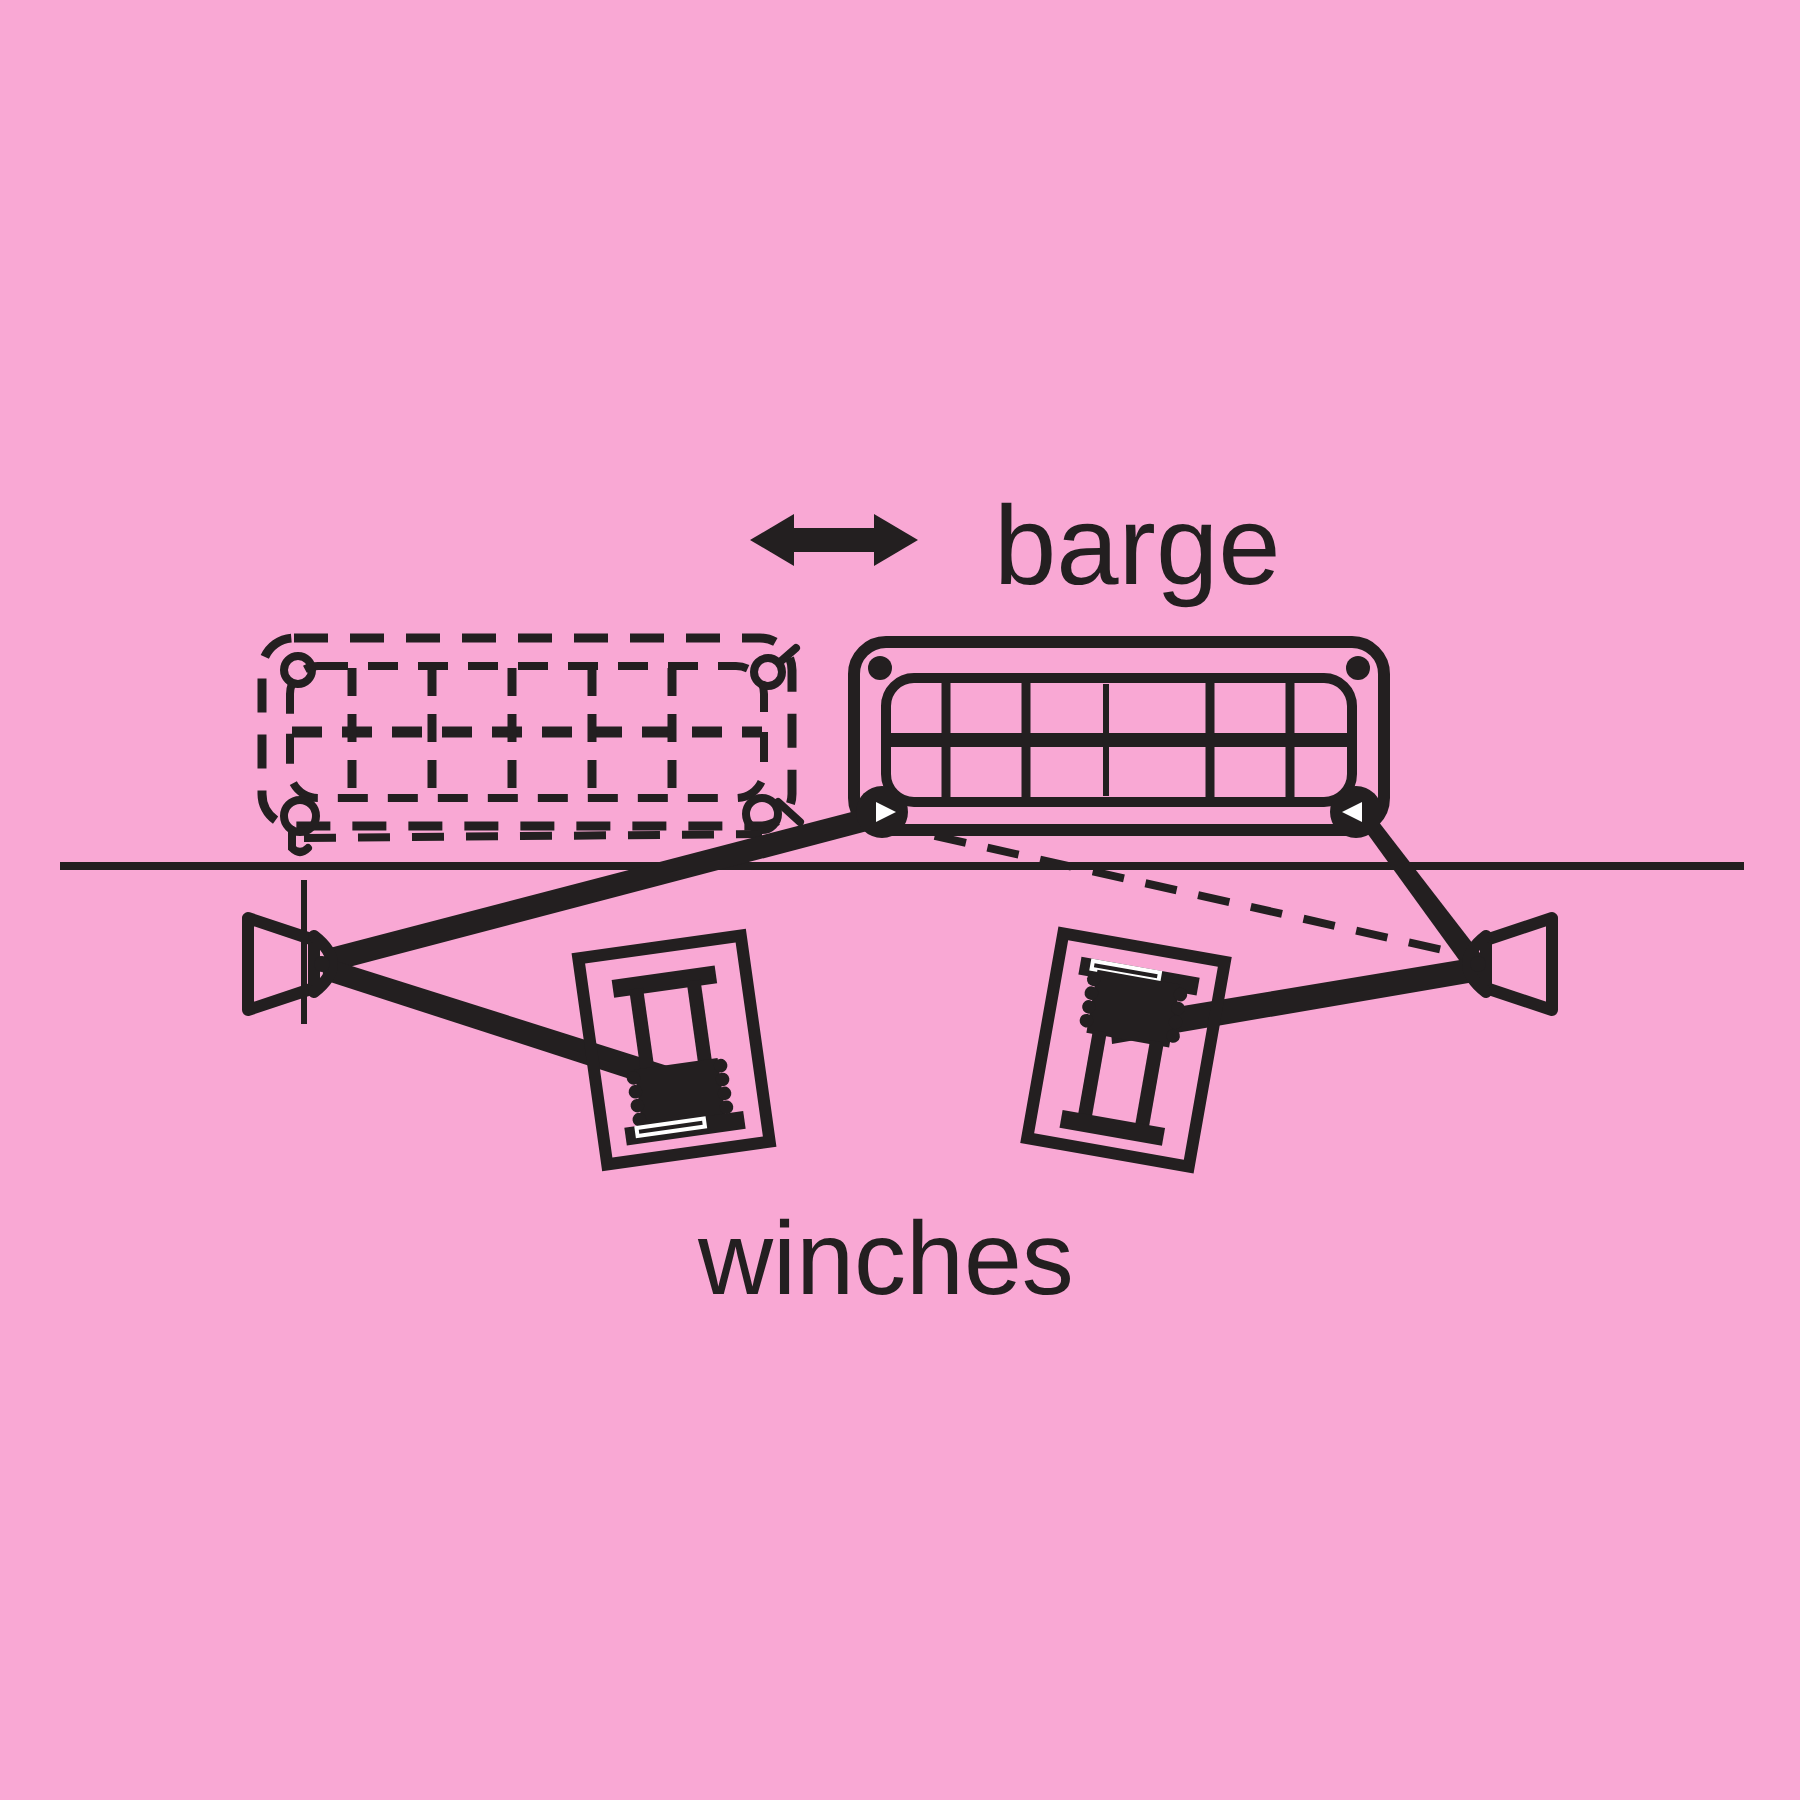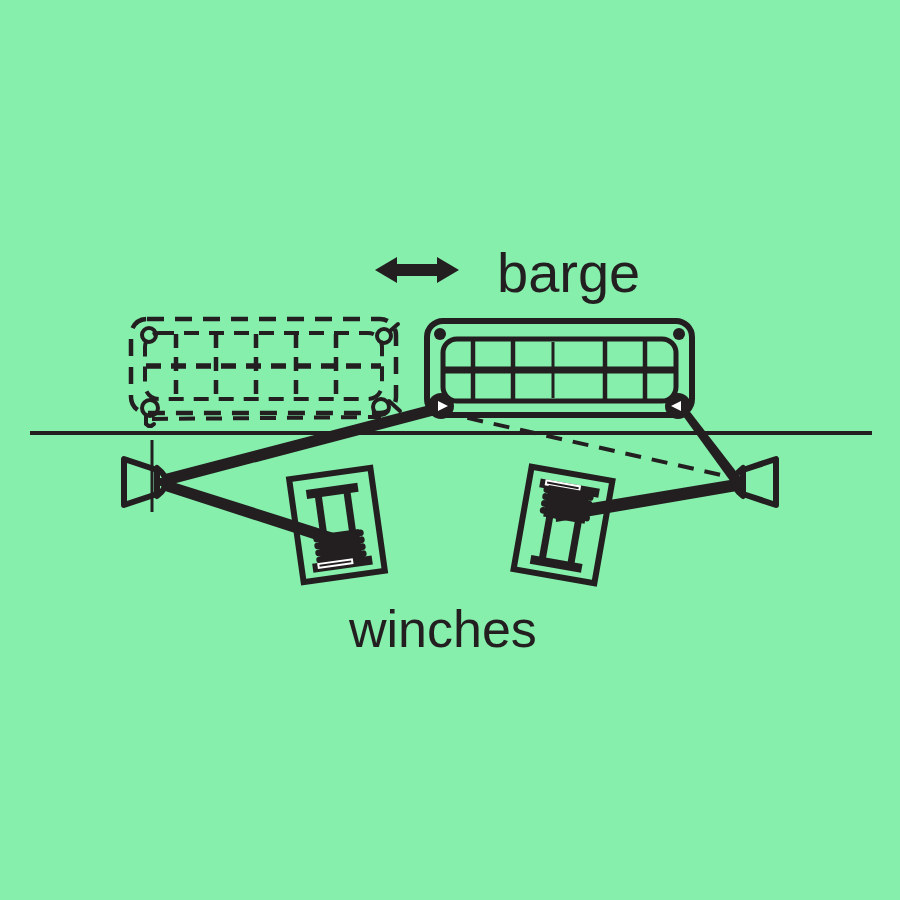--- a/index.html
+++ b/index.html
@@ -10,21 +10,21 @@
   body {
     width: 900px;
     height: 900px;
     font-family: "Liberation Sans", sans-serif;
     overflow: hidden;
   }
   #diagram-root {
     position: relative;
     width: 900px;
     height: 900px;
-    background: #86efac;
+    background: #f9a8d4;
   }
   svg#figure {
     display: block;
     width: 900px;
     height: 900px;
   }
   .ink-fill   { fill: #231f20; }
   .ink-stroke { fill: none; stroke: #231f20; }
   .nofill     { fill: none; }
   text.label {

